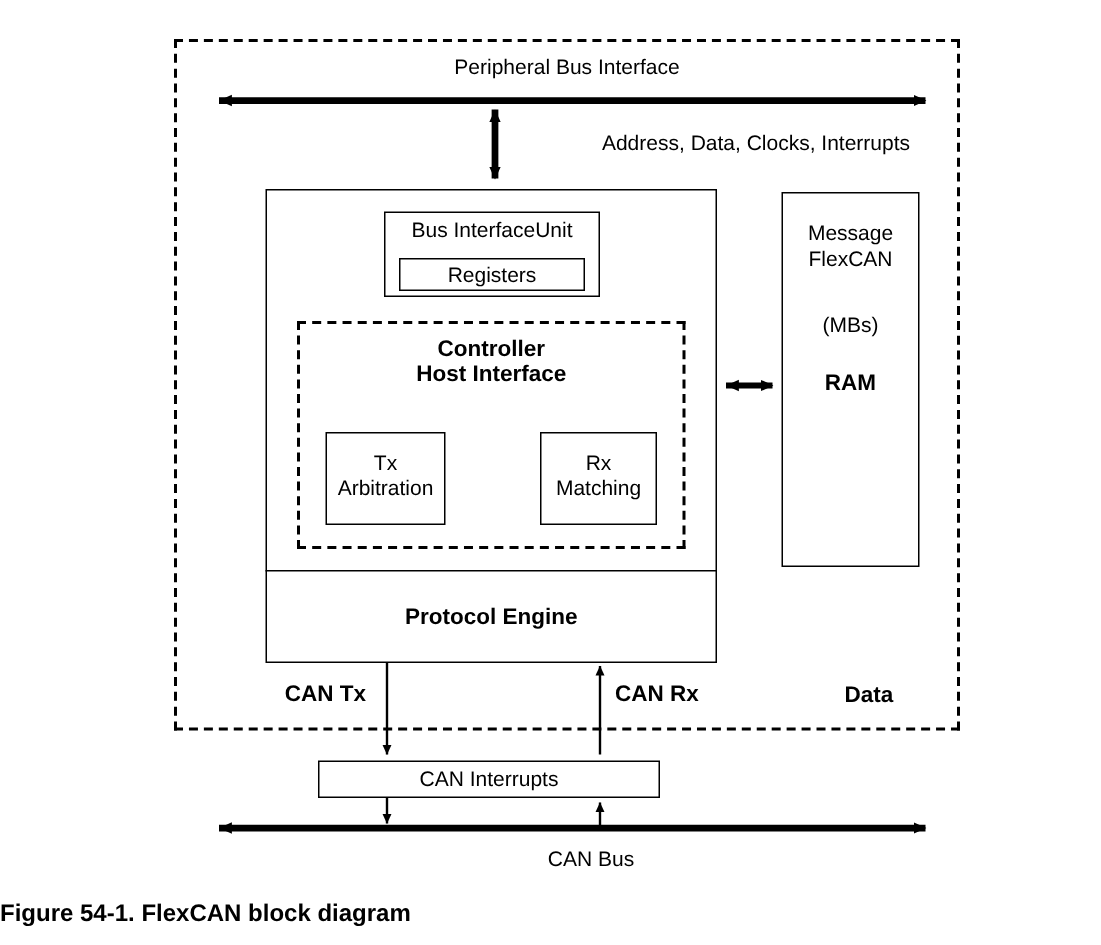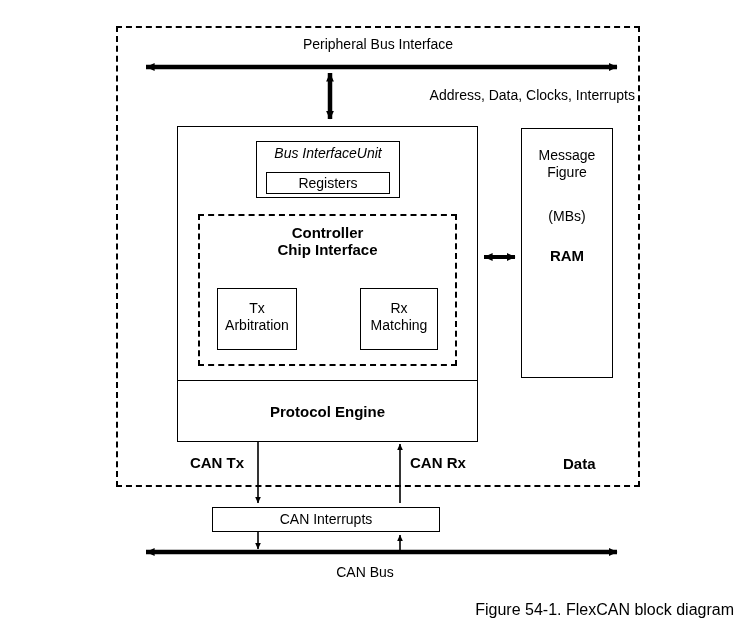--- a/index.html
+++ b/index.html
@@ -48,24 +48,24 @@
     font-size: 14px;
     line-height: 17px;
     color: #000000;
     white-space: pre;
     text-align: center;
   }
   .lbl.bold { font-weight: bold; text-align: center; }
   .caption {
     position: absolute;
     font-family: "Liberation Sans", sans-serif;
-    font-weight: normal;
+    font-weight: bold;
     font-size: 16px;
     color: #000000;
-    text-align: right;
+    text-align: left;
     white-space: pre;
   }
 
   
   #arrows {
     position: absolute;
     left: 0;
     top: 0;
     width: 734px;
     height: 630px;
@@ -141,48 +141,48 @@
       <line x1="400" y1="552" x2="400" y2="535" stroke="#000000" stroke-width="1.6" marker-end="url(#ah-sm)"></line>
     </g>
 
     <g>
       <line x1="146" y1="552" x2="617" y2="552" stroke="#000000" stroke-width="4.5" marker-start="url(#ah-start)" marker-end="url(#ah)"></line>
     </g>
   </svg>
 
   <div class="lbl" style="left:116px; top:36px; width:524px;">Peripheral Bus Interface</div>
 
-  <div class="lbl" style="left:345px; top:87px; width:290px; text-align:right;">Address, Data, Clocks, Interrupts</div>
+  <div class="lbl" style="left:359px; top:87px; width:290px; text-align:center;">Address, Data, Clocks, Interrupts</div>
 
-  <div class="lbl" style="left:256px; top:145px; width:144px;font-style:italic;">Bus InterfaceUnit</div>
+  <div class="lbl" style="left:256px; top:145px; width:144px;">Bus InterfaceUnit</div>
 
   <div class="lbl" style="left:266px; top:175px; width:124px;">Registers</div>
 
   <div class="lbl bold" style="left:198px; top:224px; width:259px; font-size:15px;">Controller</div>
-  <div class="lbl bold" style="left:198px; top:241px; width:259px; font-size:15px;">Chip Interface</div>
+  <div class="lbl bold" style="left:198px; top:241px; width:259px; font-size:15px;">Host Interface</div>
 
   <div class="lbl" style="left:217px; top:300px; width:80px;">Tx</div>
   <div class="lbl" style="left:212px; top:317px; width:90px;">Arbitration</div>
 
   <div class="lbl" style="left:360px; top:300px; width:78px;">Rx</div>
   <div class="lbl" style="left:357px; top:317px; width:84px;">Matching</div>
 
   <div class="lbl bold" style="left:177px; top:403px; width:301px; font-size:15px;">Protocol Engine</div>
 
   <div class="lbl" style="left:521px; top:147px; width:92px;">Message</div>
-  <div class="lbl" style="left:521px; top:164px; width:92px;">Figure</div>
+  <div class="lbl" style="left:521px; top:164px; width:92px;">FlexCAN</div>
   <div class="lbl" style="left:521px; top:181px; width:92px;margin-top:27px;">(MBs)</div>
 
   <div class="lbl bold" style="left:521px; top:247px; width:92px; font-size:15px;">RAM</div>
 
   <div class="lbl bold" style="left:176px; top:454px; width:82px; font-size:15px; text-align:center;">CAN Tx</div>
 
   <div class="lbl bold" style="left:410px; top:454px; width:82px; font-size:15px; text-align:left;">CAN Rx</div>
 
   <div class="lbl bold" style="left:563px; top:455px; width:62px; font-size:15px; text-align:left;">Data</div>
 
   <div class="lbl" style="left:212px; top:511px; width:228px;">CAN Interrupts</div>
 
-  <div class="lbl" style="left:103px; top:564px; width:524px;">CAN Bus</div>
+  <div class="lbl" style="left:132px; top:564px; width:524px;">CAN Bus</div>
 
   <div class="caption" style="left:0px; top:601px; width:734px;">Figure 54-1. FlexCAN block diagram</div>
 
 </div>
 
 </body></html>

